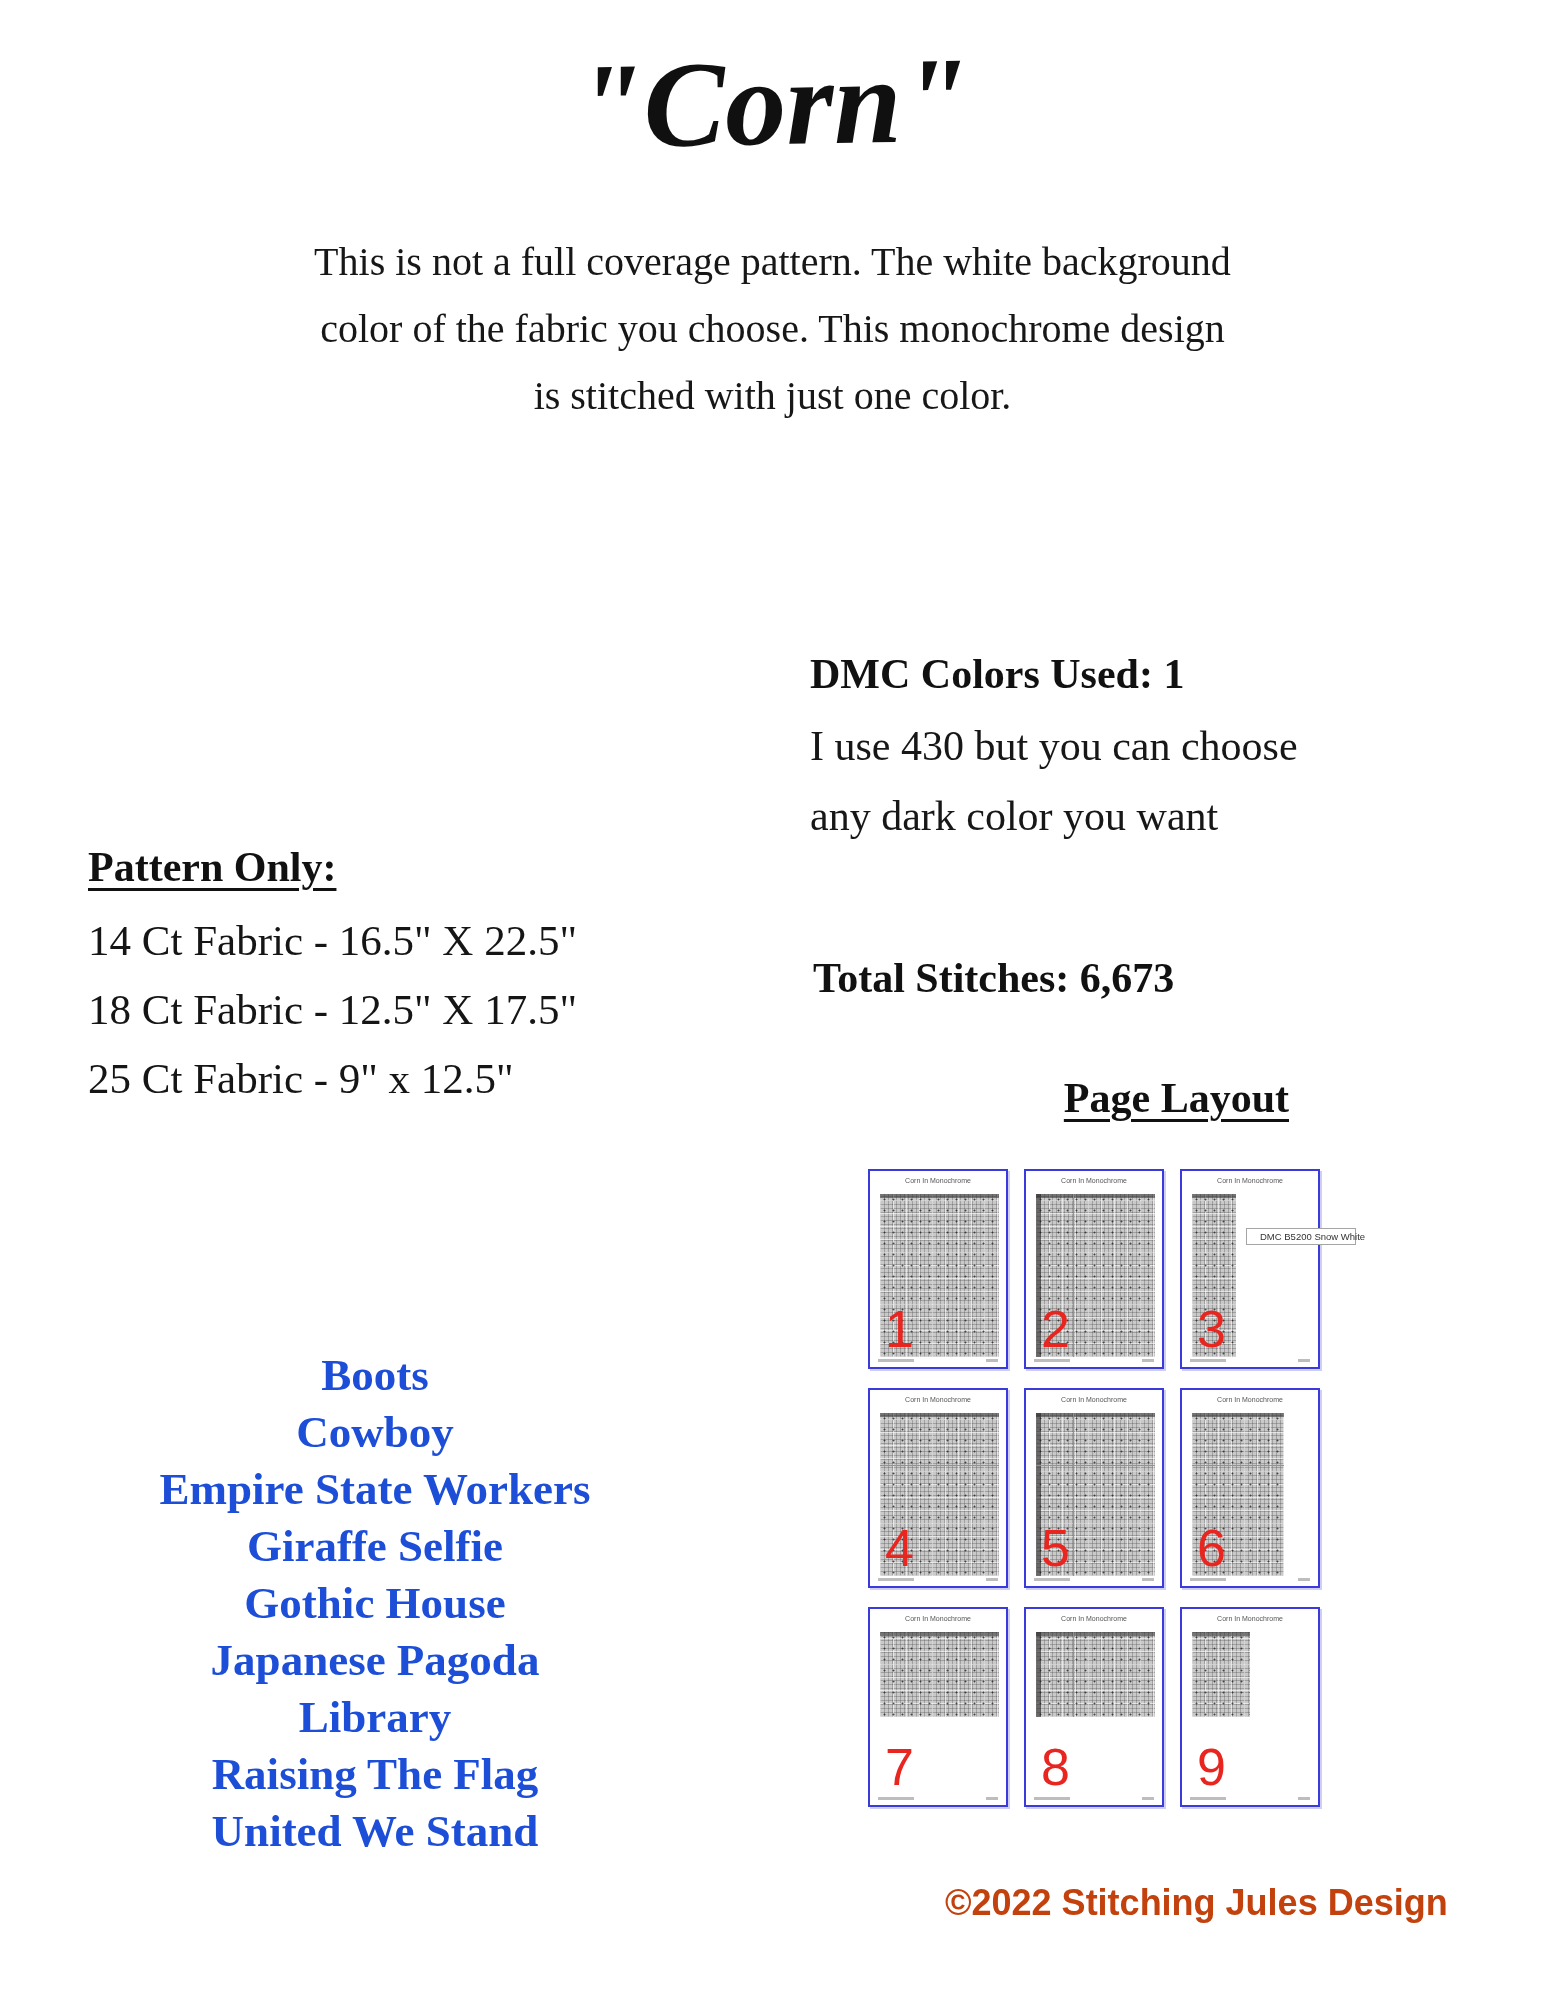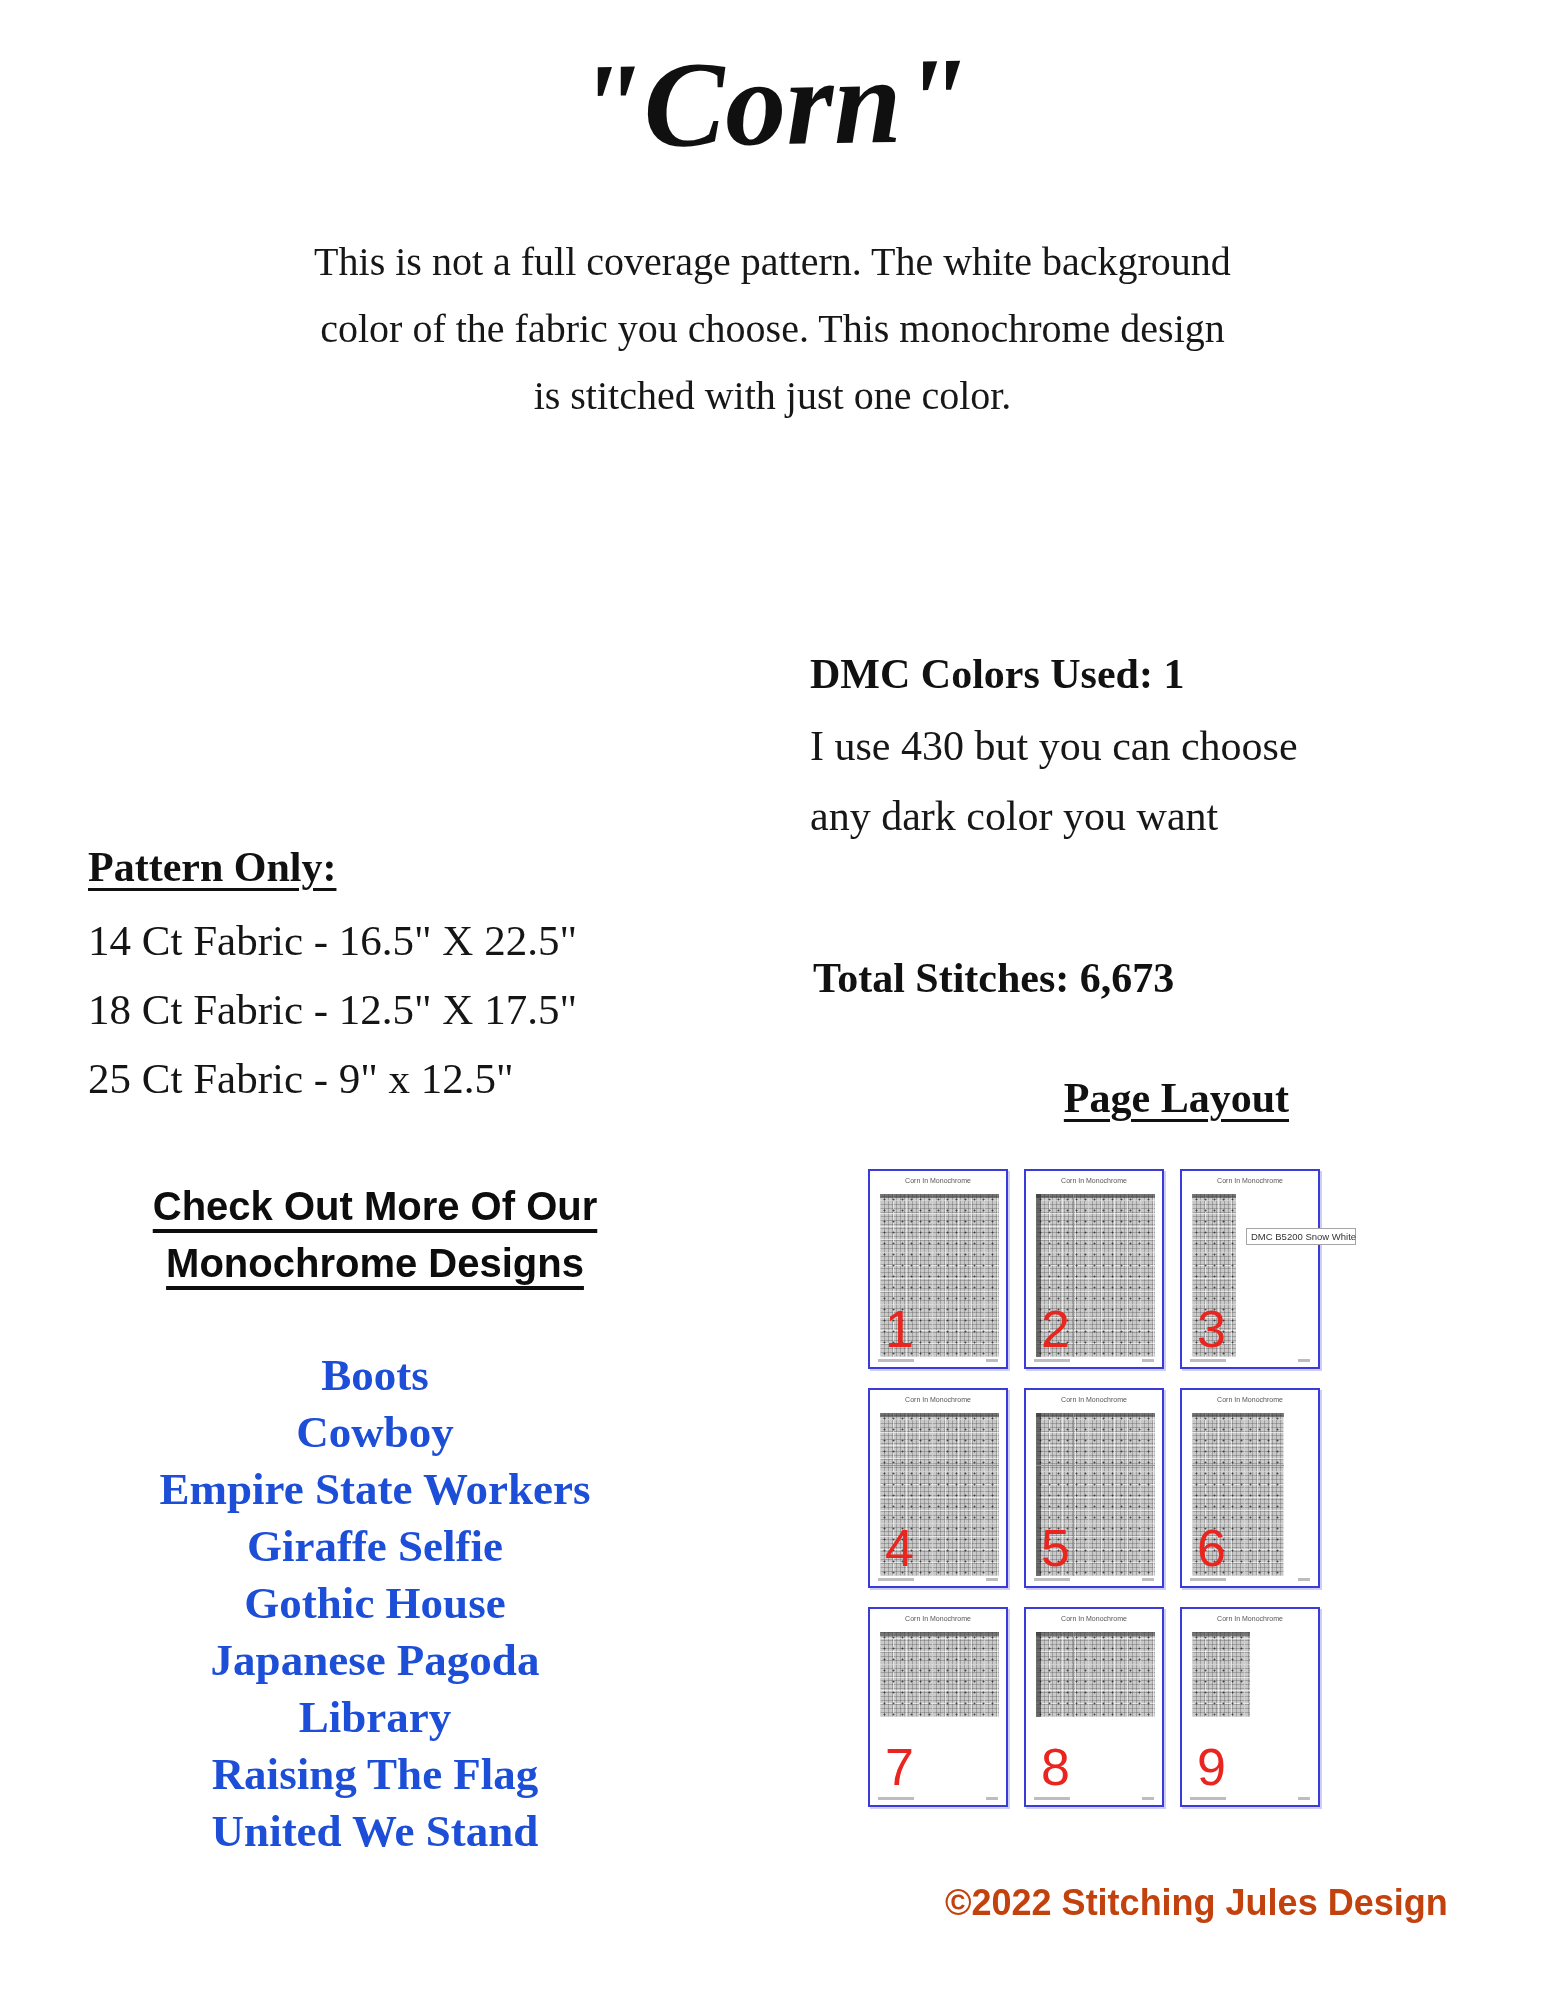--- a/index.html
+++ b/index.html
@@ -92,21 +92,21 @@
     position:absolute;left:15px;bottom:12px;z-index:3;
     font-family:"Liberation Sans",sans-serif;font-weight:400;
     font-size:52px;line-height:1;color:var(--page-number-red,#e8251f);
   }
   .tf-l{position:absolute;bottom:5px;left:8px;width:36px;height:3px;background:#bdbdbd;}
   .tf-r{position:absolute;bottom:5px;right:8px;width:12px;height:3px;background:#bdbdbd;}
   #color-tooltip{
     position:absolute;top:57px;left:64px;width:110px;height:17px;z-index:4;
     background:#fff;border:1px solid #a5a5a5;
     font-family:"Liberation Sans",sans-serif;font-size:9.5px;line-height:16px;
-    color:#333;padding-left:4px;white-space:nowrap;box-sizing:border-box;
+    color:#333;padding-left:13px;white-space:nowrap;box-sizing:border-box;
   }
 
   
   #copyright{
     top:1882px;left:945px;
     font-family:"Liberation Sans",sans-serif;font-weight:700;font-size:36px;
     color:#c2410c;white-space:nowrap;
   }
 </style>
 </head>
@@ -132,24 +132,20 @@
   <div id="fabric-list" class="abs">
     <div class="fabric-line">14 Ct Fabric - 16.5" X 22.5"</div>
     <div class="fabric-line">18 Ct Fabric - 12.5" X 17.5"</div>
     <div class="fabric-line">25 Ct Fabric - 9" x 12.5"</div>
   </div>
 
   <div id="total-stitches" class="abs h-serif">Total Stitches: 6,673</div>
 
   <div id="page-layout" class="abs h-serif"><span class="uline">Page Layout</span></div>
 
-  <div id="check-heading" class="abs h-sans">
-    <div><span class="uline">Check Out More Of Our</span></div>
-    <div><span class="uline">Monochrome Designs</span></div>
-  </div>
 
   <div id="design-list" class="abs">
     <div class="design-item">Boots</div>
     <div class="design-item">Cowboy</div>
     <div class="design-item">Empire State Workers</div>
     <div class="design-item">Giraffe Selfie</div>
     <div class="design-item">Gothic House</div>
     <div class="design-item">Japanese Pagoda</div>
     <div class="design-item">Library</div>
     <div class="design-item">Raising The Flag</div>

